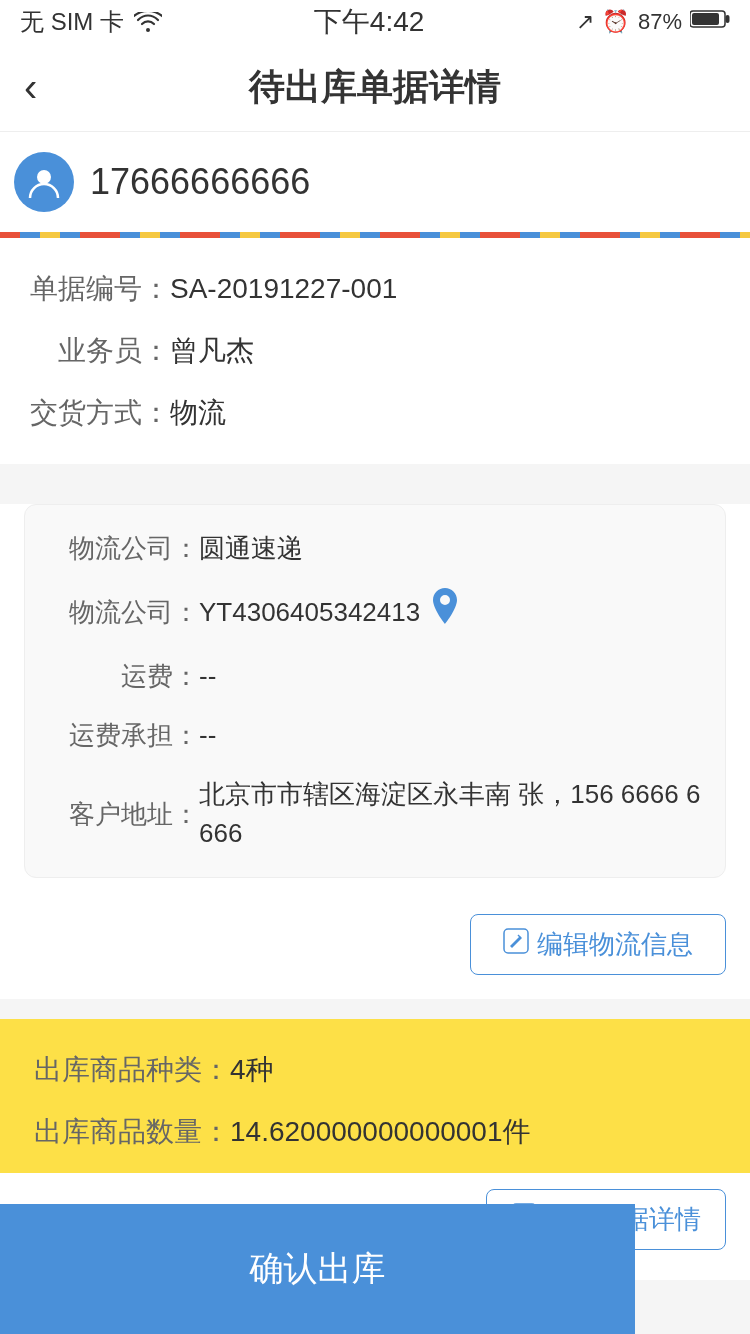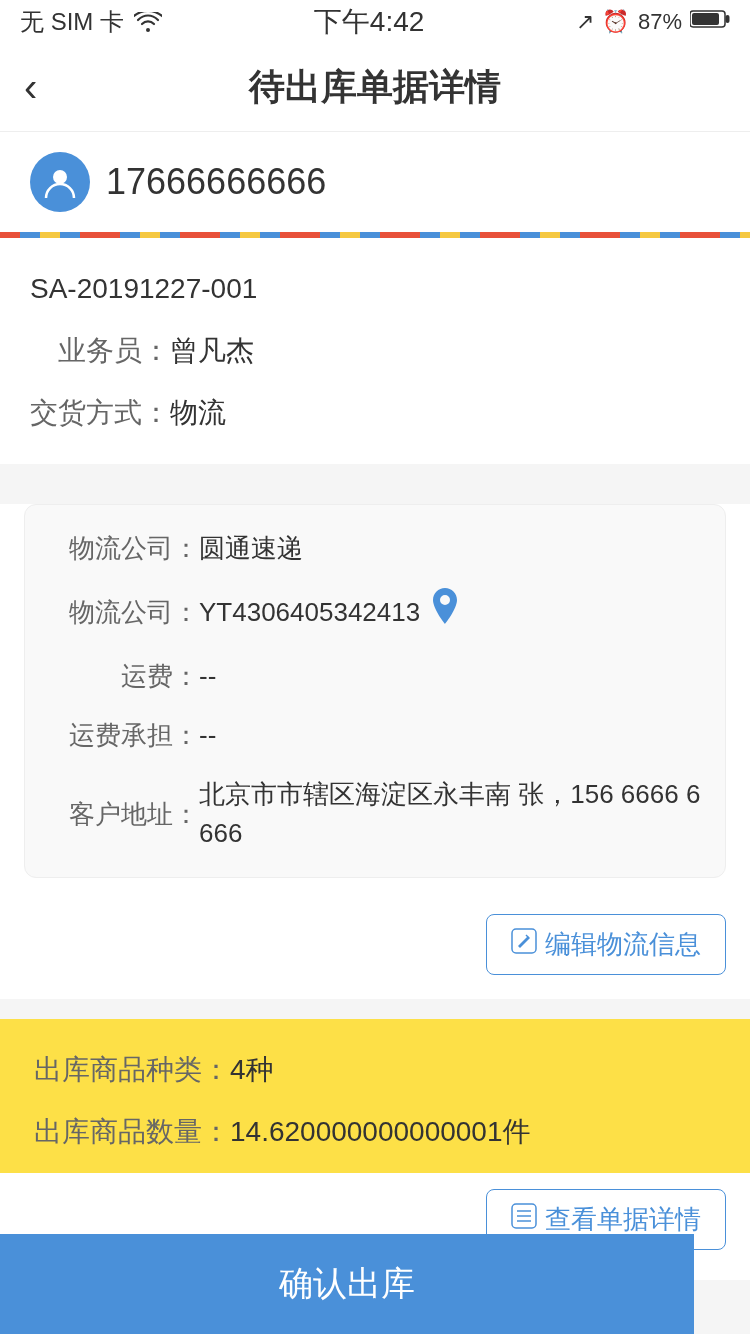--- a/index.html
+++ b/index.html
@@ -47,21 +47,21 @@
     }
     .nav-title {
       font-size: 36px;
       font-weight: 600;
       color: #333;
     }
 
     
     .customer-header {
       background: #fff;
-      padding: 20px 30px;
+      padding: 20px 14px;
       display: flex;
       align-items: center;
       gap: 16px;
     }
     .customer-avatar {
       width: 60px;
       height: 60px;
       border-radius: 50%;
       background: #4a90d9;
       display: flex;
@@ -159,21 +159,21 @@
       display: flex;
       justify-content: flex-end;
       padding: 16px 24px 24px 24px;
       background: #fff;
     }
     .edit-btn {
       border: 1px solid #4a90d9;
       color: #4a90d9;
       background: #fff;
       border-radius: 8px;
-      padding: 12px 24px;
+      padding: 12px 32px;
       font-size: 26px;
       display: flex;
       align-items: center;
       gap: 8px;
       cursor: pointer;
     }
 
     
     .goods-section {
       background: #fde047;
@@ -204,24 +204,24 @@
     
     .empty-space {
       background: #f5f5f5;
       flex: 1;
       min-height: 200px;
     }
 
     
     .confirm-btn-container {
       background: #4a90d9;
-      padding: 0;
+      padding: 15px;
       position: fixed;
       bottom: 0;
-      width: 694px;
+      width: 635px;
     }
     .confirm-btn {
       background: #4a90d9;
       color: #fff;
       border: none;
       width: 100%;
       height: 100px;
       font-size: 34px;
       font-weight: 500;
       cursor: pointer;
@@ -274,20 +274,21 @@
       <path d="M4 34c0-7.7 6.3-14 14-14s14 6.3 14 14" stroke="white" stroke-width="2.5" fill="none"></path>
     </svg>
   </div>
   <div class="customer-phone">17666666666</div>
 </div>
 
 <div class="dashed-divider"></div>
 
 <div class="info-section">
   <div class="info-row">
+    <span class="info-label">单据编号：</span>
     <span class="info-value">SA-20191227-001</span>
   </div>
   <div class="info-row">
     <span class="info-label">业务员：</span>
     <span class="info-value">曾凡杰</span>
   </div>
   <div class="info-row">
     <span class="info-label">交货方式：</span>
     <span class="info-value">物流</span>
   </div>

